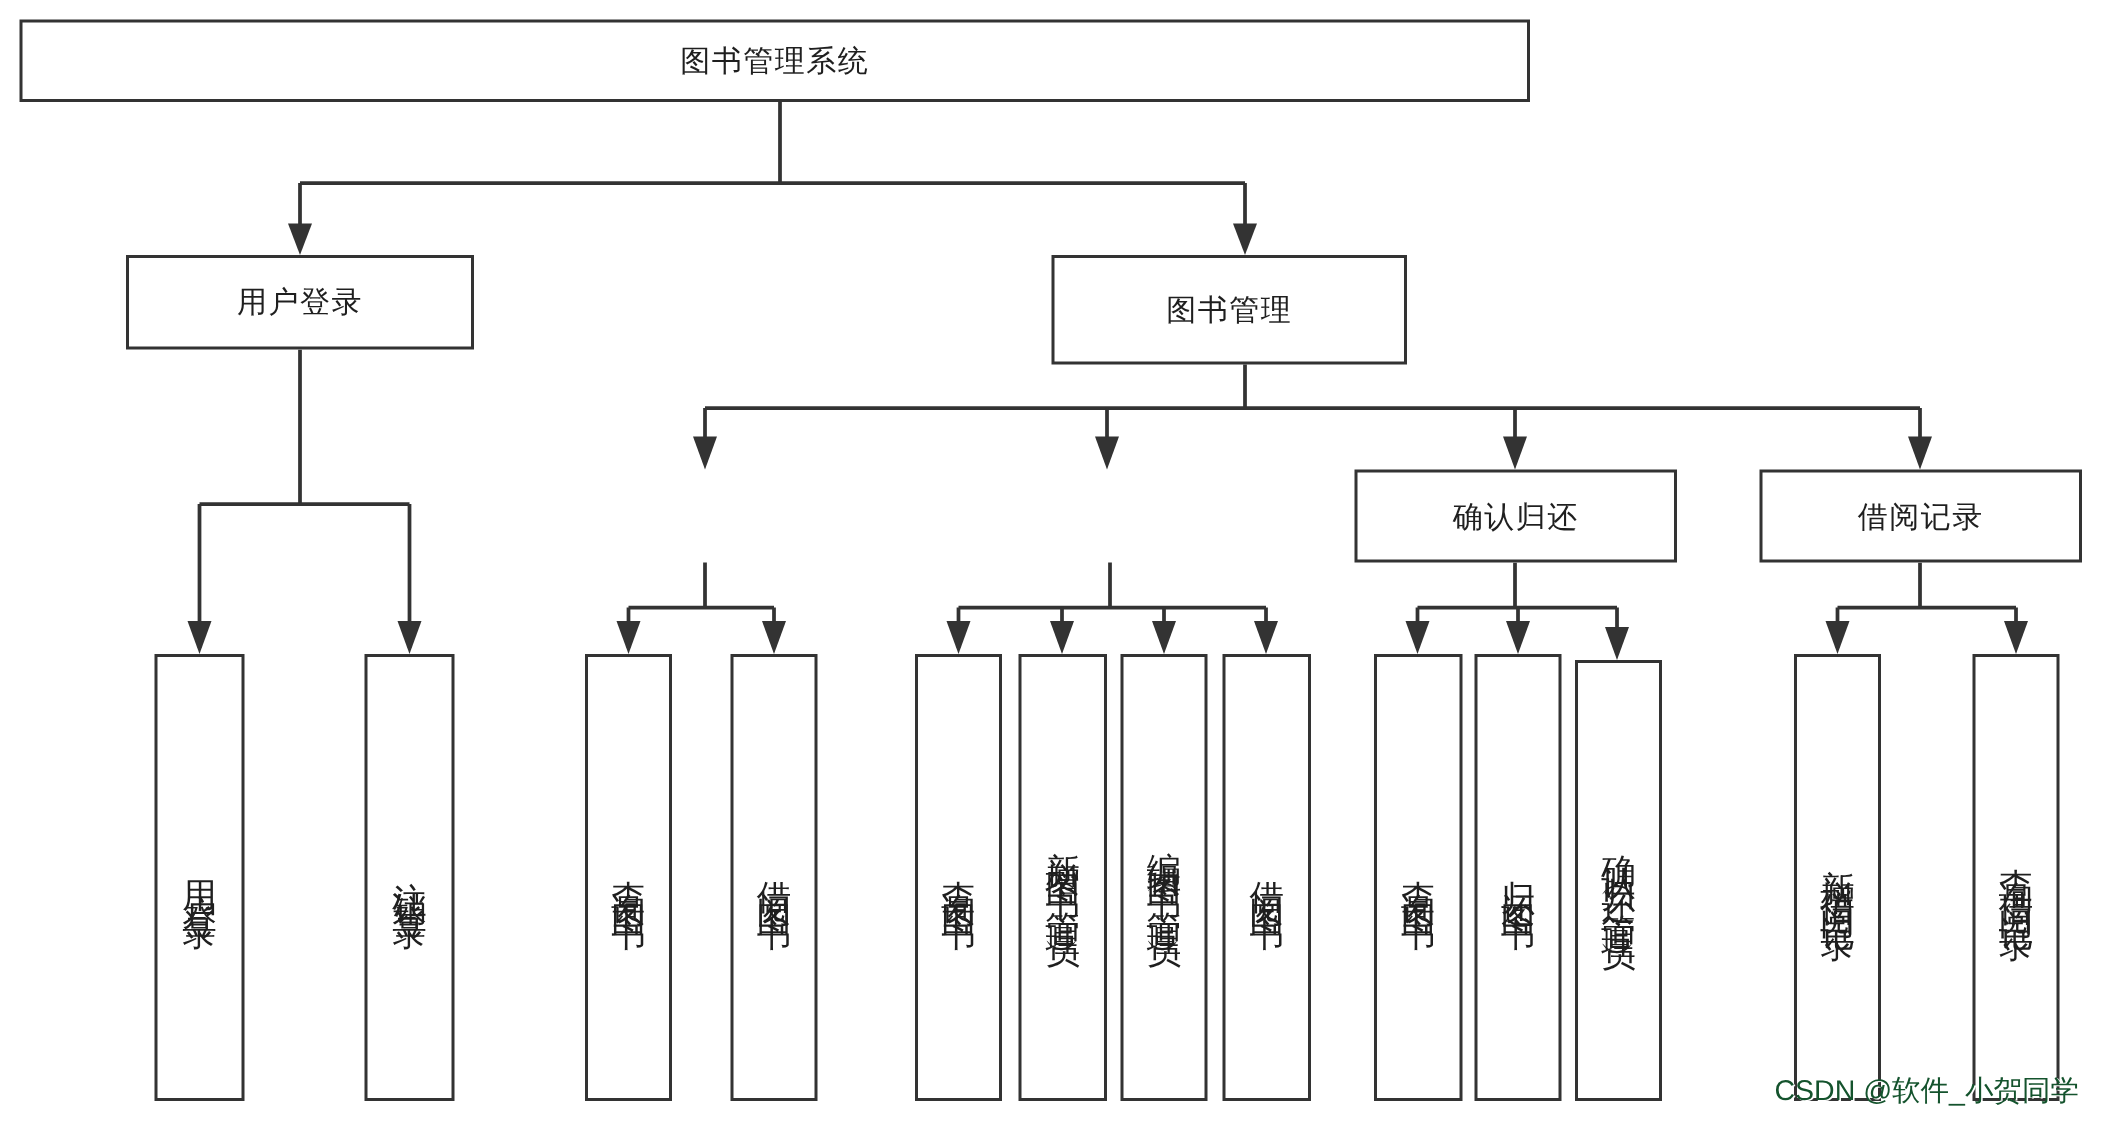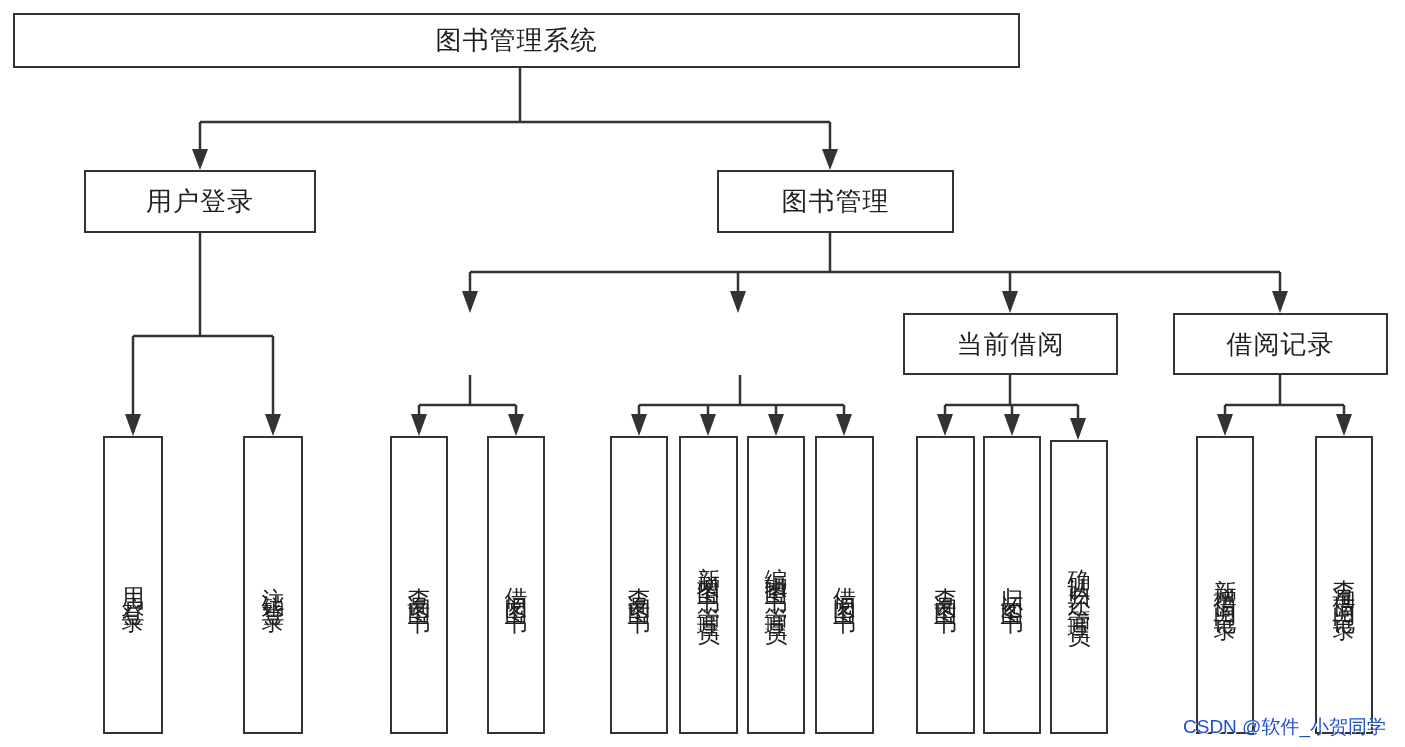--- a/index.html
+++ b/index.html
@@ -12,36 +12,36 @@
   }
   .connectors{position:absolute;left:0;top:0;width:1405px;height:747px;}
   .node{
     position:absolute;
     border:2.5px solid #333333;
     background:#ffffff;
     display:flex;align-items:center;justify-content:center;
     box-sizing:border-box;
     color:#1f1f1f;
   }
-  .hbox{font-size:26px;letter-spacing:1px;}
+  .hbox{font-size:20px;letter-spacing:1px;}
   .vbox{font-size:23px;}
   .vtext{
     writing-mode:vertical-rl;
     text-orientation:mixed;
     letter-spacing:8px;
     line-height:1;
     white-space:nowrap;
     color:#1f1f1f;
   }
   .watermark{
     position:absolute;
     left:1183px;top:714px;
     width:215px;
     font-size:19px;
-    color:#1d4ed8;
+    color:#14532d;
     text-shadow:1px 1px 0 #ffffff;
     white-space:nowrap;
     z-index:5;
   }
 </style>
 </head>
 <body>
 
 <div class="canvas">
 
@@ -111,26 +111,26 @@
     </g>
   </svg>
 
   <div class="node hbox" style="left:13px;top:13px;width:1007px;height:55px;">
     <span>图书管理系统</span>
   </div>
 
   <div class="node hbox" style="left:84px;top:170px;width:232px;height:63px;">
     <span>用户登录</span>
   </div>
-  <div class="node hbox" style="left:717px;top:170px;width:237px;height:63px;">
+  <div class="node hbox" style="left:701px;top:170px;width:237px;height:73px;">
     <span>图书管理</span>
   </div>
 
   <div class="node hbox" style="left:903px;top:313px;width:215px;height:62px;">
-    <span>当前借阅</span>
+    <span>确认归还</span>
   </div>
   <div class="node hbox" style="left:1173px;top:313px;width:215px;height:62px;">
     <span>借阅记录</span>
   </div>
 
   <div class="node vbox" style="left:103px;top:436px;width:60px;height:298px;">
     <span class="vtext">用户登录</span>
   </div>
   <div class="node vbox" style="left:243px;top:436px;width:60px;height:298px;">
     <span class="vtext">注销登录</span>

